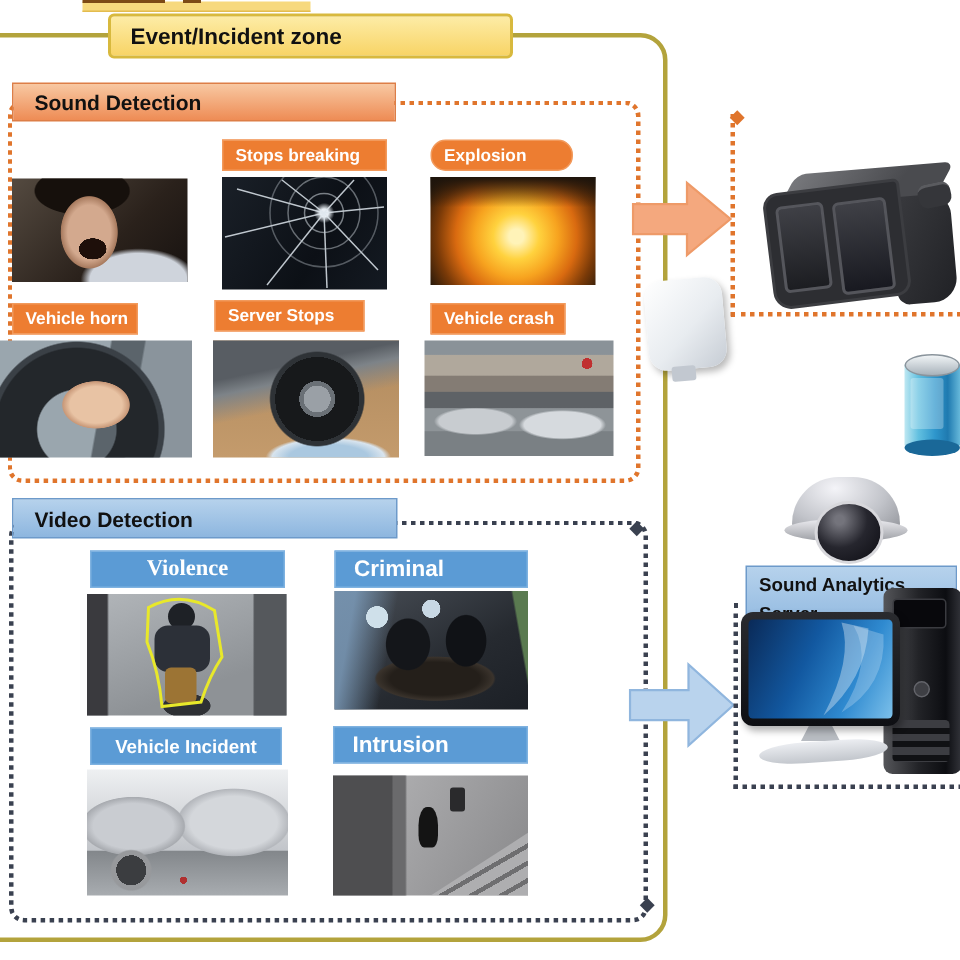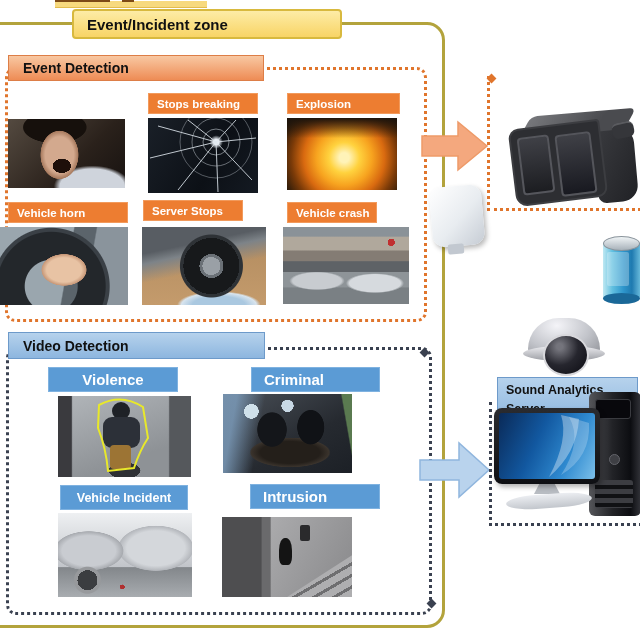--- a/index.html
+++ b/index.html
@@ -61,21 +61,21 @@
     linear-gradient(180deg,#8a9298 0 12%,#b0a89c 13% 30%,#847c74 31% 44%,#5e6266 45% 58%,#8e9498 59% 78%,#7a8084 79%);}
 
   
   .video-zone{left:6px;top:347px;width:420px;height:262px;border:3px dotted #3a4150;border-radius:10px;}
   .video-header{left:8px;top:332px;width:257px;height:27px;background:linear-gradient(#b6d2ec,#8db6df);
                 border:1.5px solid #6d9aca;display:flex;align-items:center;padding-left:14px;
                 font-weight:bold;font-size:14px;box-sizing:border-box;}
   .v-label{background:#5b9bd5;border:1px solid #7fb2e0;color:#fff;font-weight:bold;font-size:15px;
            height:25px;display:flex;align-items:center;justify-content:center;box-sizing:border-box;}
   .v-label.small{font-size:12.5px;}
-  .v-label.leftpad{justify-content:flex-start;padding-left:12px;margin-left:28px;}
+  .v-label.leftpad{justify-content:flex-start;padding-left:12px;}
 
   .img-violence{background:
     linear-gradient(90deg,#3a3a3e 0 10%, rgba(0,0,0,0) 11%),
     linear-gradient(270deg,#55585c 0 16%, rgba(0,0,0,0) 17%),
     radial-gradient(ellipse 26px 13px at 50% 92%, #2e3034 0 60%, transparent 62%),
     linear-gradient(160deg,#b2b6ba,#8e9296 70%);}
   .img-violence svg{position:absolute;left:0;top:0;}
 
   .img-criminal{background:
     radial-gradient(circle 12px at 22% 22%, #cfe0ea 0 60%, transparent 62%),
@@ -175,24 +175,24 @@
 
   <div class="abs outer-zone"></div>
 
   <div class="abs top-strip"></div>
   <div class="abs top-mark1"></div>
   <div class="abs top-mark2"></div>
 
   <div class="abs event-box">Event/Incident zone</div>
 
   <div class="abs sound-zone"></div>
-  <div class="abs sound-header">Event Detection</div>
+  <div class="abs sound-header">Sound Detection</div>
 
   <div class="abs s-label" style="left:148px;top:93px;width:110px;">Stops breaking</div>
-  <div class="abs s-label" style="left:287px;top:93px;width:113px;">Explosion</div>
+  <div class="abs s-label" style="left:287px;top:93px;width:95px;border-radius:10px;">Explosion</div>
 
   <div class="abs s-img img-scream" style="left:8px;top:119px;width:117px;height:69px;"></div>
 
   <div class="abs s-img img-glass" style="left:148px;top:118px;width:110px;height:75px;">
     <svg width="110" height="75" viewBox="0 0 110 75">
       <g stroke="#dfe7ee" stroke-width="1" fill="none" opacity="0.85">
         <line x1="68" y1="24" x2="10" y2="8"></line>
           <line x1="68" y1="24" x2="2" y2="40"></line>
         <line x1="68" y1="24" x2="30" y2="72"></line>
           <line x1="68" y1="24" x2="70" y2="74"></line>
@@ -202,32 +202,32 @@
           <line x1="68" y1="24" x2="40" y2="2"></line>
         <circle cx="68" cy="24" r="13" opacity="0.6"></circle>
           <circle cx="68" cy="24" r="24" opacity="0.5"></circle>
         <circle cx="68" cy="24" r="36" opacity="0.4"></circle>
       </g>
     </svg>
   </div>
 
   <div class="abs s-img img-explosion" style="left:287px;top:118px;width:110px;height:72px;"></div>
 
-  <div class="abs s-label" style="left:8px;top:202px;width:120px;text-align:right;">Vehicle horn</div>
+  <div class="abs s-label" style="left:8px;top:202px;width:84px;text-align:right;">Vehicle horn</div>
   <div class="abs s-label" style="left:143px;top:200px;width:100px;">Server Stops</div>
   <div class="abs s-label" style="left:287px;top:202px;width:90px;">Vehicle crash</div>
 
   <div class="abs s-img img-horn" style="left:0px;top:227px;width:128px;height:78px;"></div>
   <div class="abs s-img img-sudden" style="left:142px;top:227px;width:124px;height:78px;"></div>
   <div class="abs s-img img-crash" style="left:283px;top:227px;width:126px;height:77px;"></div>
 
   <div class="abs video-zone"></div>
   <div class="abs video-header">Video Detection</div>
 
-  <div class="abs v-label" style="left:48px;top:367px;width:130px;">Violence</div>
+  <div class="abs v-label" style="left:60px;top:367px;width:130px;font-family:Liberation Serif, serif;">Violence</div>
   <div class="abs v-label leftpad" style="left:223px;top:367px;width:129px;">Criminal</div>
 
   <div class="abs s-img img-violence" style="left:58px;top:396px;width:133px;height:81px;">
     <svg width="133" height="81" viewBox="0 0 133 81">
       <circle cx="63" cy="15" r="9" fill="#1e2126"></circle>
       <rect x="45" y="21" width="37" height="31" rx="9" fill="#2c3038"></rect>
       <rect x="52" y="49" width="21" height="24" rx="4" fill="#9c7434"></rect>
       <path d="M41,9 Q63,-3 85,11 L90,42 Q82,54 76,72 L50,75 Q48,52 40,32 Z" fill="none" stroke="#e8e82a" stroke-width="2"></path>
     </svg>
   </div>

